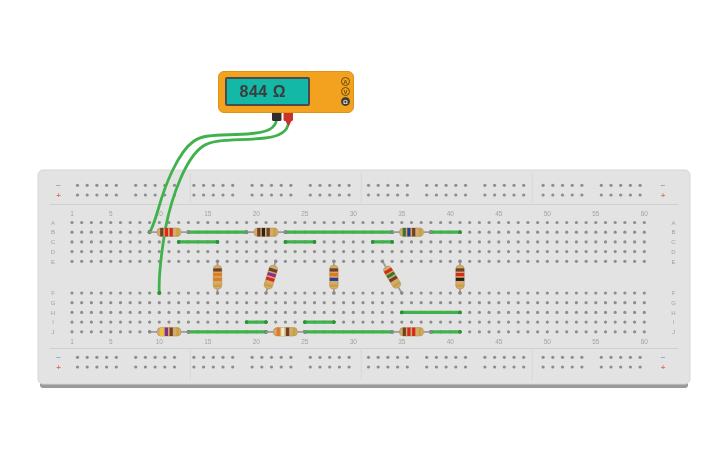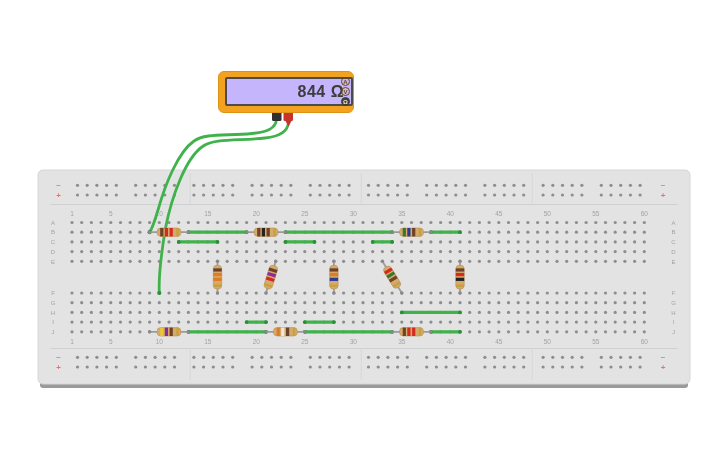--- a/index.html
+++ b/index.html
@@ -1,23 +1,23 @@
 <!DOCTYPE html>
 <html><head>
 <meta charset="utf-8">
 <style>
   html,body{margin:0;padding:0;background:#ffffff;}
   .stage{position:relative;width:725px;height:453px;background:#ffffff;overflow:hidden;
          font-family:"Liberation Sans",sans-serif;}
   #board-svg{position:absolute;left:0;top:0;z-index:1;}
   .meter{position:absolute;left:218px;top:71px;width:136px;height:42px;z-index:2;
          background:#f2a21f;border:1px solid #e19214;border-radius:6px;box-sizing:border-box;}
-  .meter-display{position:absolute;left:6px;top:5px;width:128px;height:29px;
-         background:#c4b5fd;border:2px solid #4c4c4c;border-radius:2px;box-sizing:border-box;
-         display:flex;align-items:center;justify-content:flex-end;padding-right:7px;}
+  .meter-display{position:absolute;left:6px;top:5px;width:85px;height:29px;
+         background:#14b8a6;border:2px solid #4c4c4c;border-radius:2px;box-sizing:border-box;
+         display:flex;align-items:center;justify-content:flex-end;padding-right:22px;}
   .meter-reading{font-size:16px;font-weight:bold;color:#3c3c3c;letter-spacing:.5px;white-space:nowrap;}
   .meter-buttons{position:absolute;right:3px;top:5px;display:flex;flex-direction:column;gap:1px;align-items:center;}
   .mbtn{width:9px;height:9px;border-radius:50%;border:1px solid #6b4a06;color:#6b4a06;
         font-size:6px;font-weight:bold;line-height:9px;text-align:center;box-sizing:border-box;
         background:transparent;cursor:pointer;}
   .mbtn.active{background:#3e3e3e;border-color:#3e3e3e;color:#f7eccb;}
 </style>
 </head>
 <body>
 

